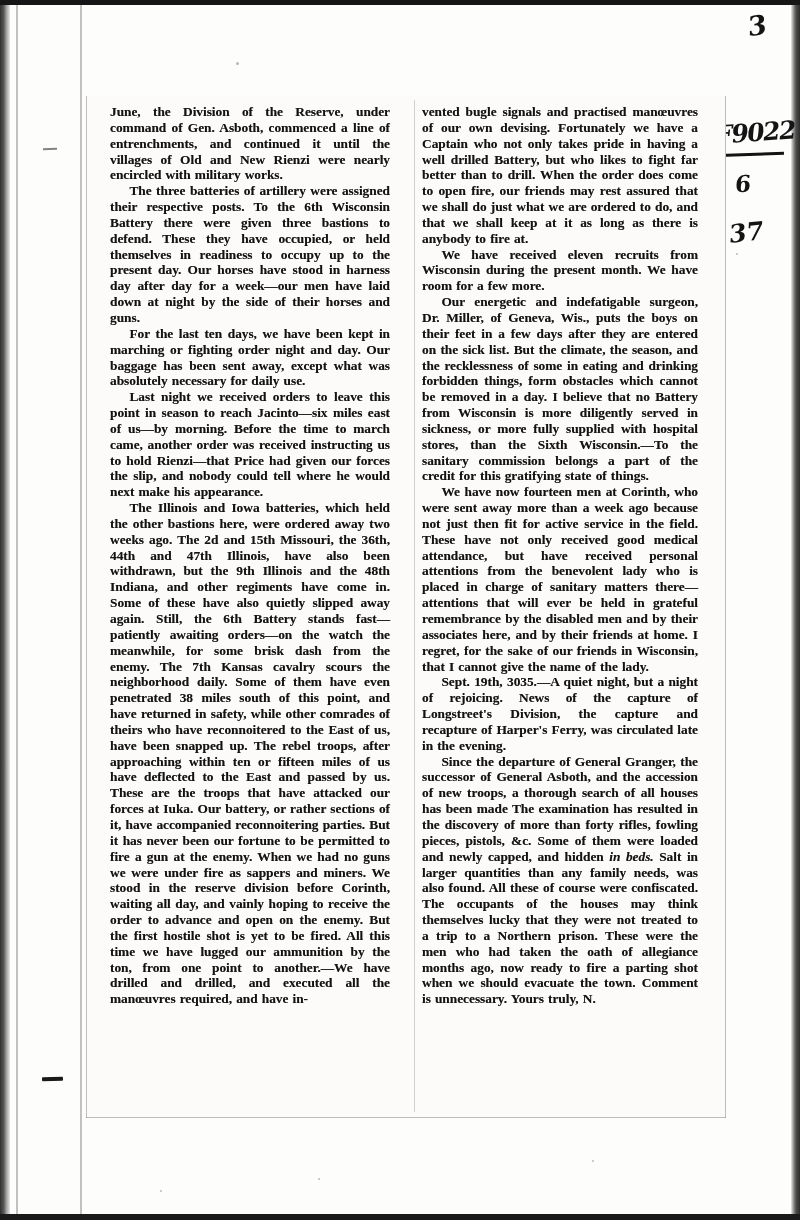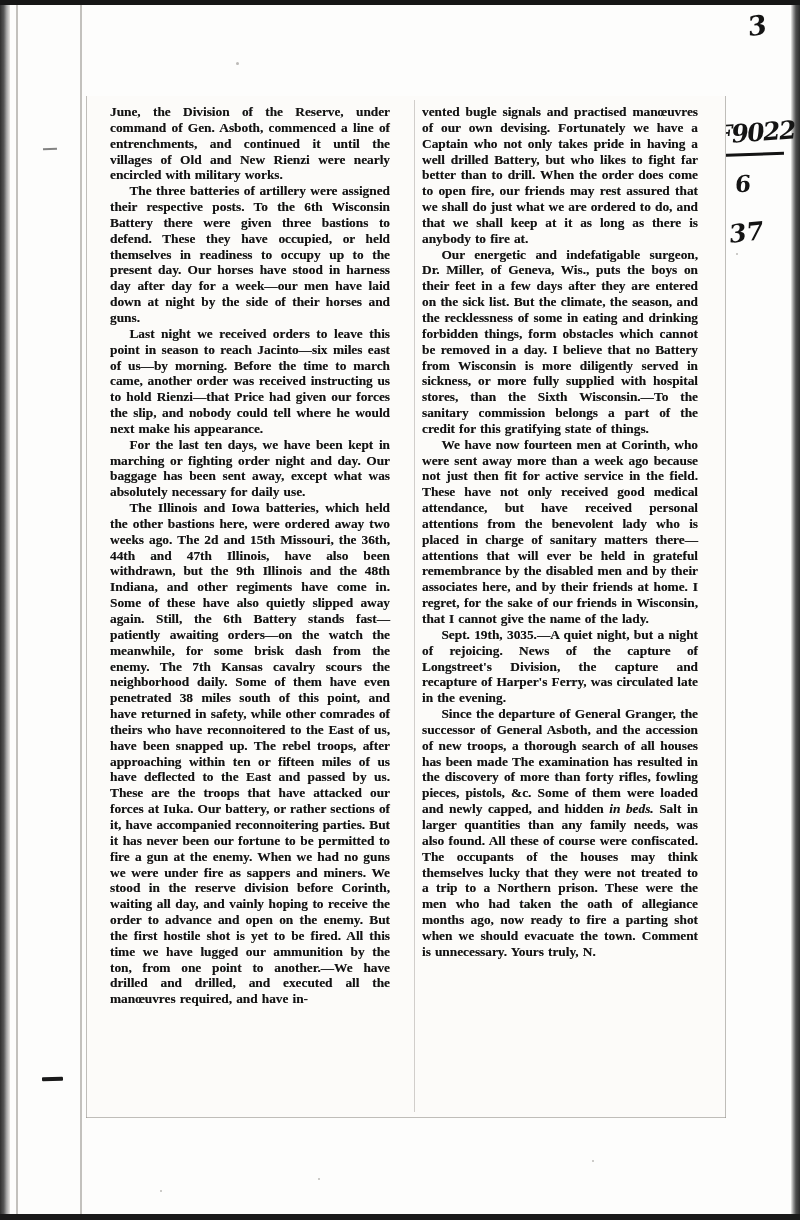--- a/index.html
+++ b/index.html
@@ -208,27 +208,28 @@
     <div class="clip-rule left"></div>
     <div class="clip-rule right"></div>
     <div class="clip-rule bottom"></div>
     <div class="col-divider"></div>
 
     <div class="columns">
 
       <div class="col left">
         <p class="first">June, the Division of the Reserve, under command of Gen. Asboth, commenced a line of entrenchments, and continued it until the villages of Old and New Rienzi were nearly encircled with military works.</p>
         <p>The three batteries of artillery were assigned their respective posts. To the 6th Wisconsin Battery there were given three bastions to defend. These they have occupied, or held themselves in readiness to occupy up to the present day. Our horses have stood in harness day after day for a week—our men have laid down at night by the side of their horses and guns.</p>
+        <p>For the last ten days, we have been kept in marching or fighting order night and day. Our baggage has been sent away, except what was absolutely necessary for daily use.</p>
         <p>Last night we received orders to leave this point in season to reach Jacinto—six miles east of us—by morning. Before the time to march came, another order was received instructing us to hold Rienzi—that Price had given our forces the slip, and nobody could tell where he would next make his appearance.</p>
-        <p>For the last ten days, we have been kept in marching or fighting order night and day. Our baggage has been sent away, except what was absolutely necessary for daily use.</p>
         <p>The Illinois and Iowa batteries, which held the other bastions here, were ordered away two weeks ago. The 2d and 15th Missouri, the 36th, 44th and 47th Illinois, have also been withdrawn, but the 9th Illinois and the 48th Indiana, and other regiments have come in. Some of these have also quietly slipped away again. Still, the 6th Battery stands fast—patiently awaiting orders—on the watch the meanwhile, for some brisk dash from the enemy. The 7th Kansas cavalry scours the neighborhood daily. Some of them have even penetrated 38 miles south of this point, and have returned in safety, while other comrades of theirs who have reconnoitered to the East of us, have been snapped up. The rebel troops, after approaching within ten or fifteen miles of us have deflected to the East and passed by us. These are the troops that have attacked our forces at Iuka. Our battery, or rather sections of it, have accompanied reconnoitering parties. But it has never been our fortune to be permitted to fire a gun at the enemy. When we had no guns we were under fire as sappers and miners. We stood in the reserve division before Corinth, waiting all day, and vainly hoping to receive the order to advance and open on the enemy. But the first hostile shot is yet to be fired. All this time we have lugged our ammunition by the ton, from one point to another.—We have drilled and drilled, and executed all the manœuvres required, and have in-</p>
       </div>
 
       <div class="col right">
         <p class="first">vented bugle signals and practised manœuvres of our own devising. Fortunately we have a Captain who not only takes pride in having a well drilled Battery, but who likes to fight far better than to drill. When the order does come to open fire, our friends may rest assured that we shall do just what we are ordered to do, and that we shall keep at it as long as there is anybody to fire at.</p>
+        <p>We have received eleven recruits from Wisconsin during the present month. We have room for a few more.</p>
         <p>Our energetic and indefatigable surgeon, Dr. Miller, of Geneva, Wis., puts the boys on their feet in a few days after they are entered on the sick list. But the climate, the season, and the recklessness of some in eating and drinking forbidden things, form obstacles which cannot be removed in a day. I believe that no Battery from Wisconsin is more diligently served in sickness, or more fully supplied with hospital stores, than the Sixth Wisconsin.—To the sanitary commission belongs a part of the credit for this gratifying state of things.</p>
         <p>We have now fourteen men at Corinth, who were sent away more than a week ago because not just then fit for active service in the field. These have not only received good medical attendance, but have received personal attentions from the benevolent lady who is placed in charge of sanitary matters there—attentions that will ever be held in grateful remembrance by the disabled men and by their associates here, and by their friends at home. I regret, for the sake of our friends in Wisconsin, that I cannot give the name of the lady.</p>
         <p>Sept. 19th, 3035.—A quiet night, but a night of rejoicing. News of the capture of Longstreet's Division, the capture and recapture of Harper's Ferry, was circulated late in the evening.</p>
         <p><span>Since the departure of General Granger, the successor of General Asboth, and the accession of new troops, a thorough search of all houses has been made  The examination has resulted in the discovery of more than forty rifles, fowling pieces, pistols, &amp;c.  Some of them were loaded and newly capped, and hidden </span><em class="inline-emph">in beds.</em><span>  Salt in larger quantities than any family needs, was also found.  All these of course were confiscated.  The occupants of the houses may think themselves lucky that they were not treated to a trip to a Northern prison.  These were the men who had taken the oath of allegiance months ago, now ready to fire a parting shot when we should evacuate the town.  Comment is unnecessary.        Yours truly,        N.</span></p>
       </div>
 
     </div>
   </div>
 
 </div>

